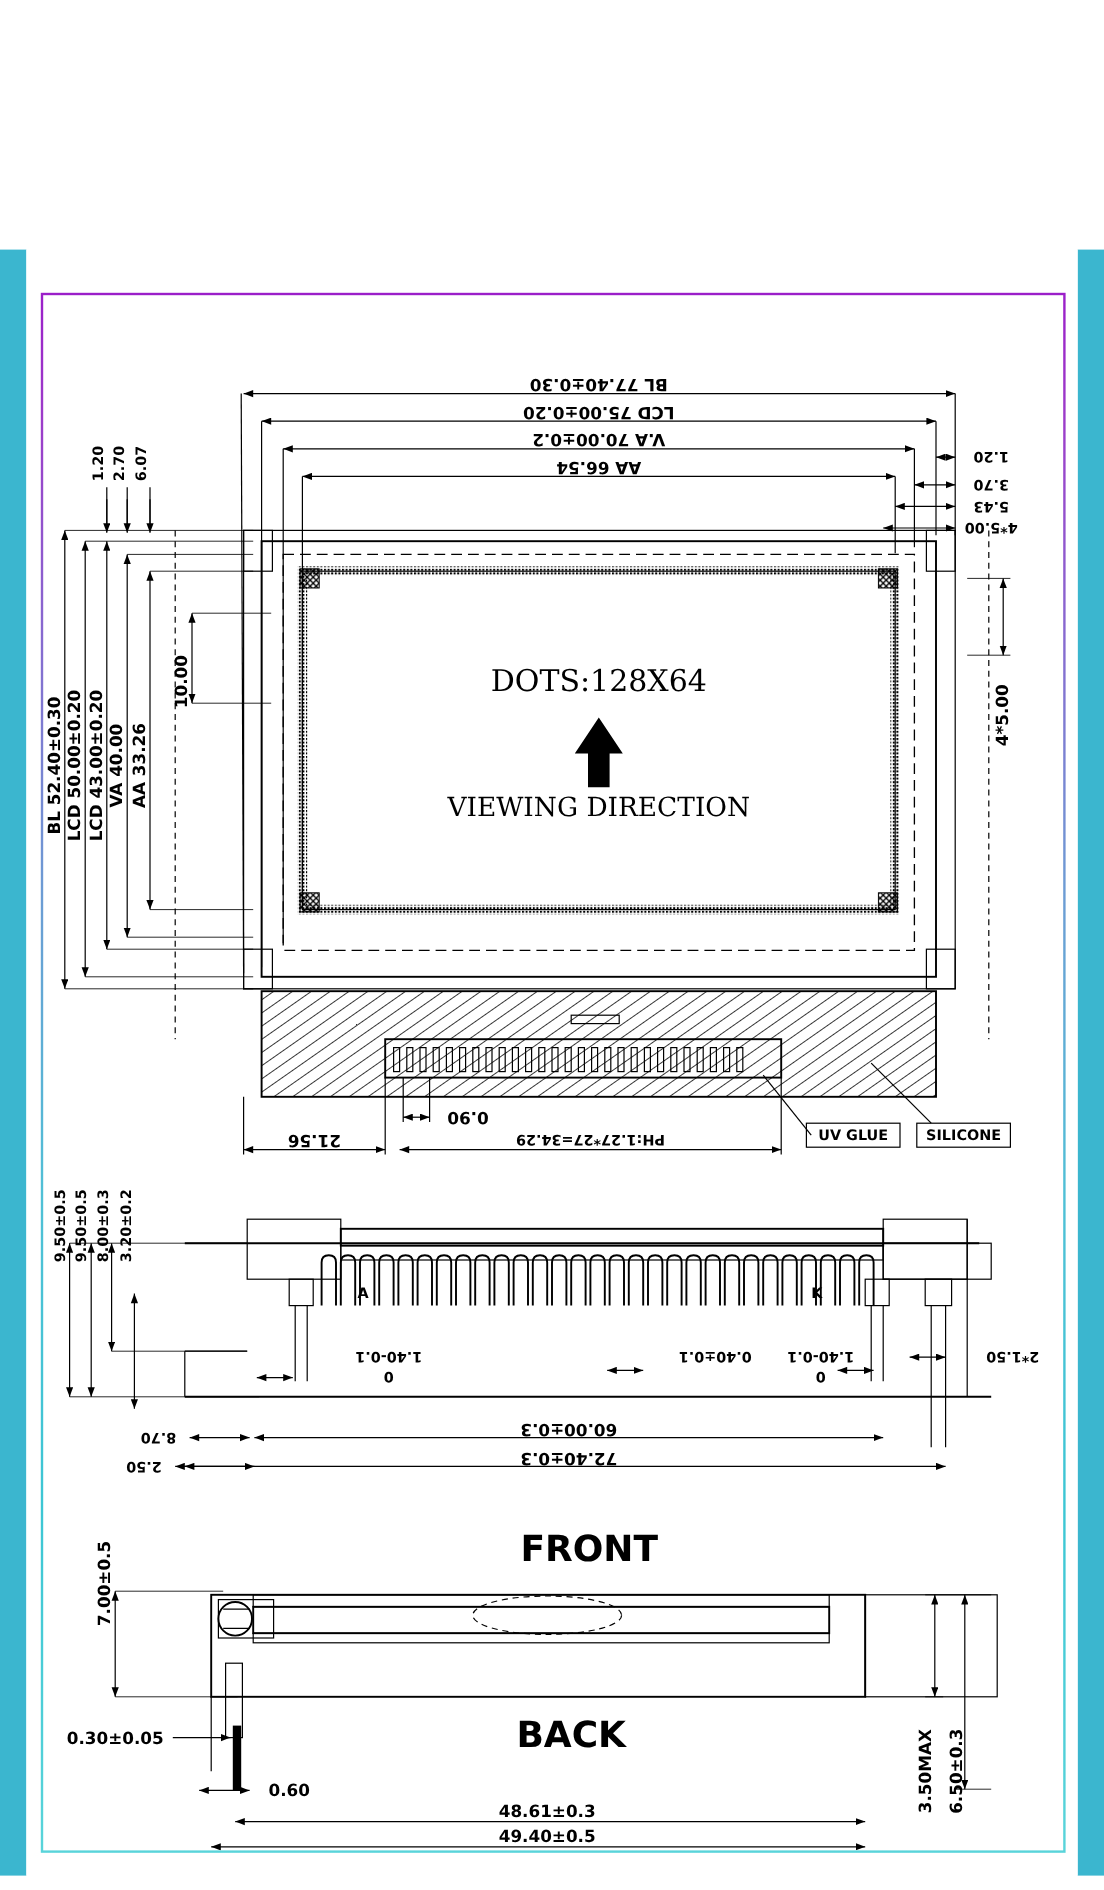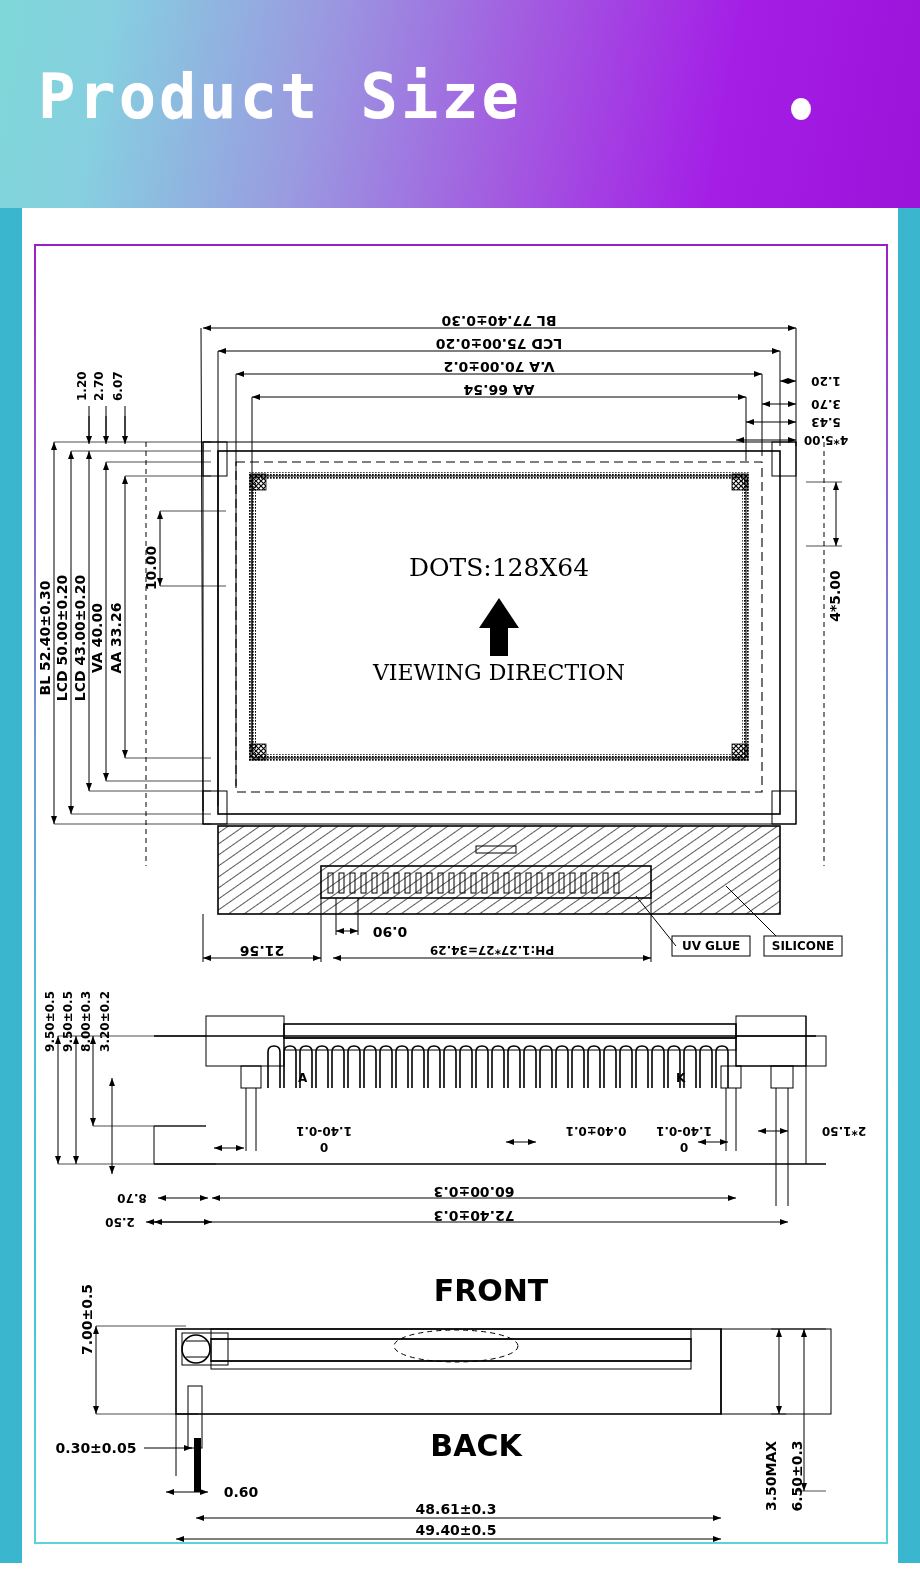--- a/index.html
+++ b/index.html
@@ -91,24 +91,20 @@
     font-family: "DejaVu Sans", sans-serif;
     font-size: 12px; font-weight: bold; fill:#000;
   }
   .annot-box { stroke:#000; stroke-width:1; fill:none; }
 </style>
 </head>
 <body>
 
 <div id="page">
 
-  <div id="header-banner">
-    <div id="header-title">Product Size</div>
-    <div id="header-dot"></div>
-  </div>
 
   <div id="cyan-left"></div>
   <div id="cyan-right"></div>
   <div id="cyan-bottom"></div>
 
   <div id="card"></div>
 
   <div id="grad-border">
     <div id="grad-inner">
 

